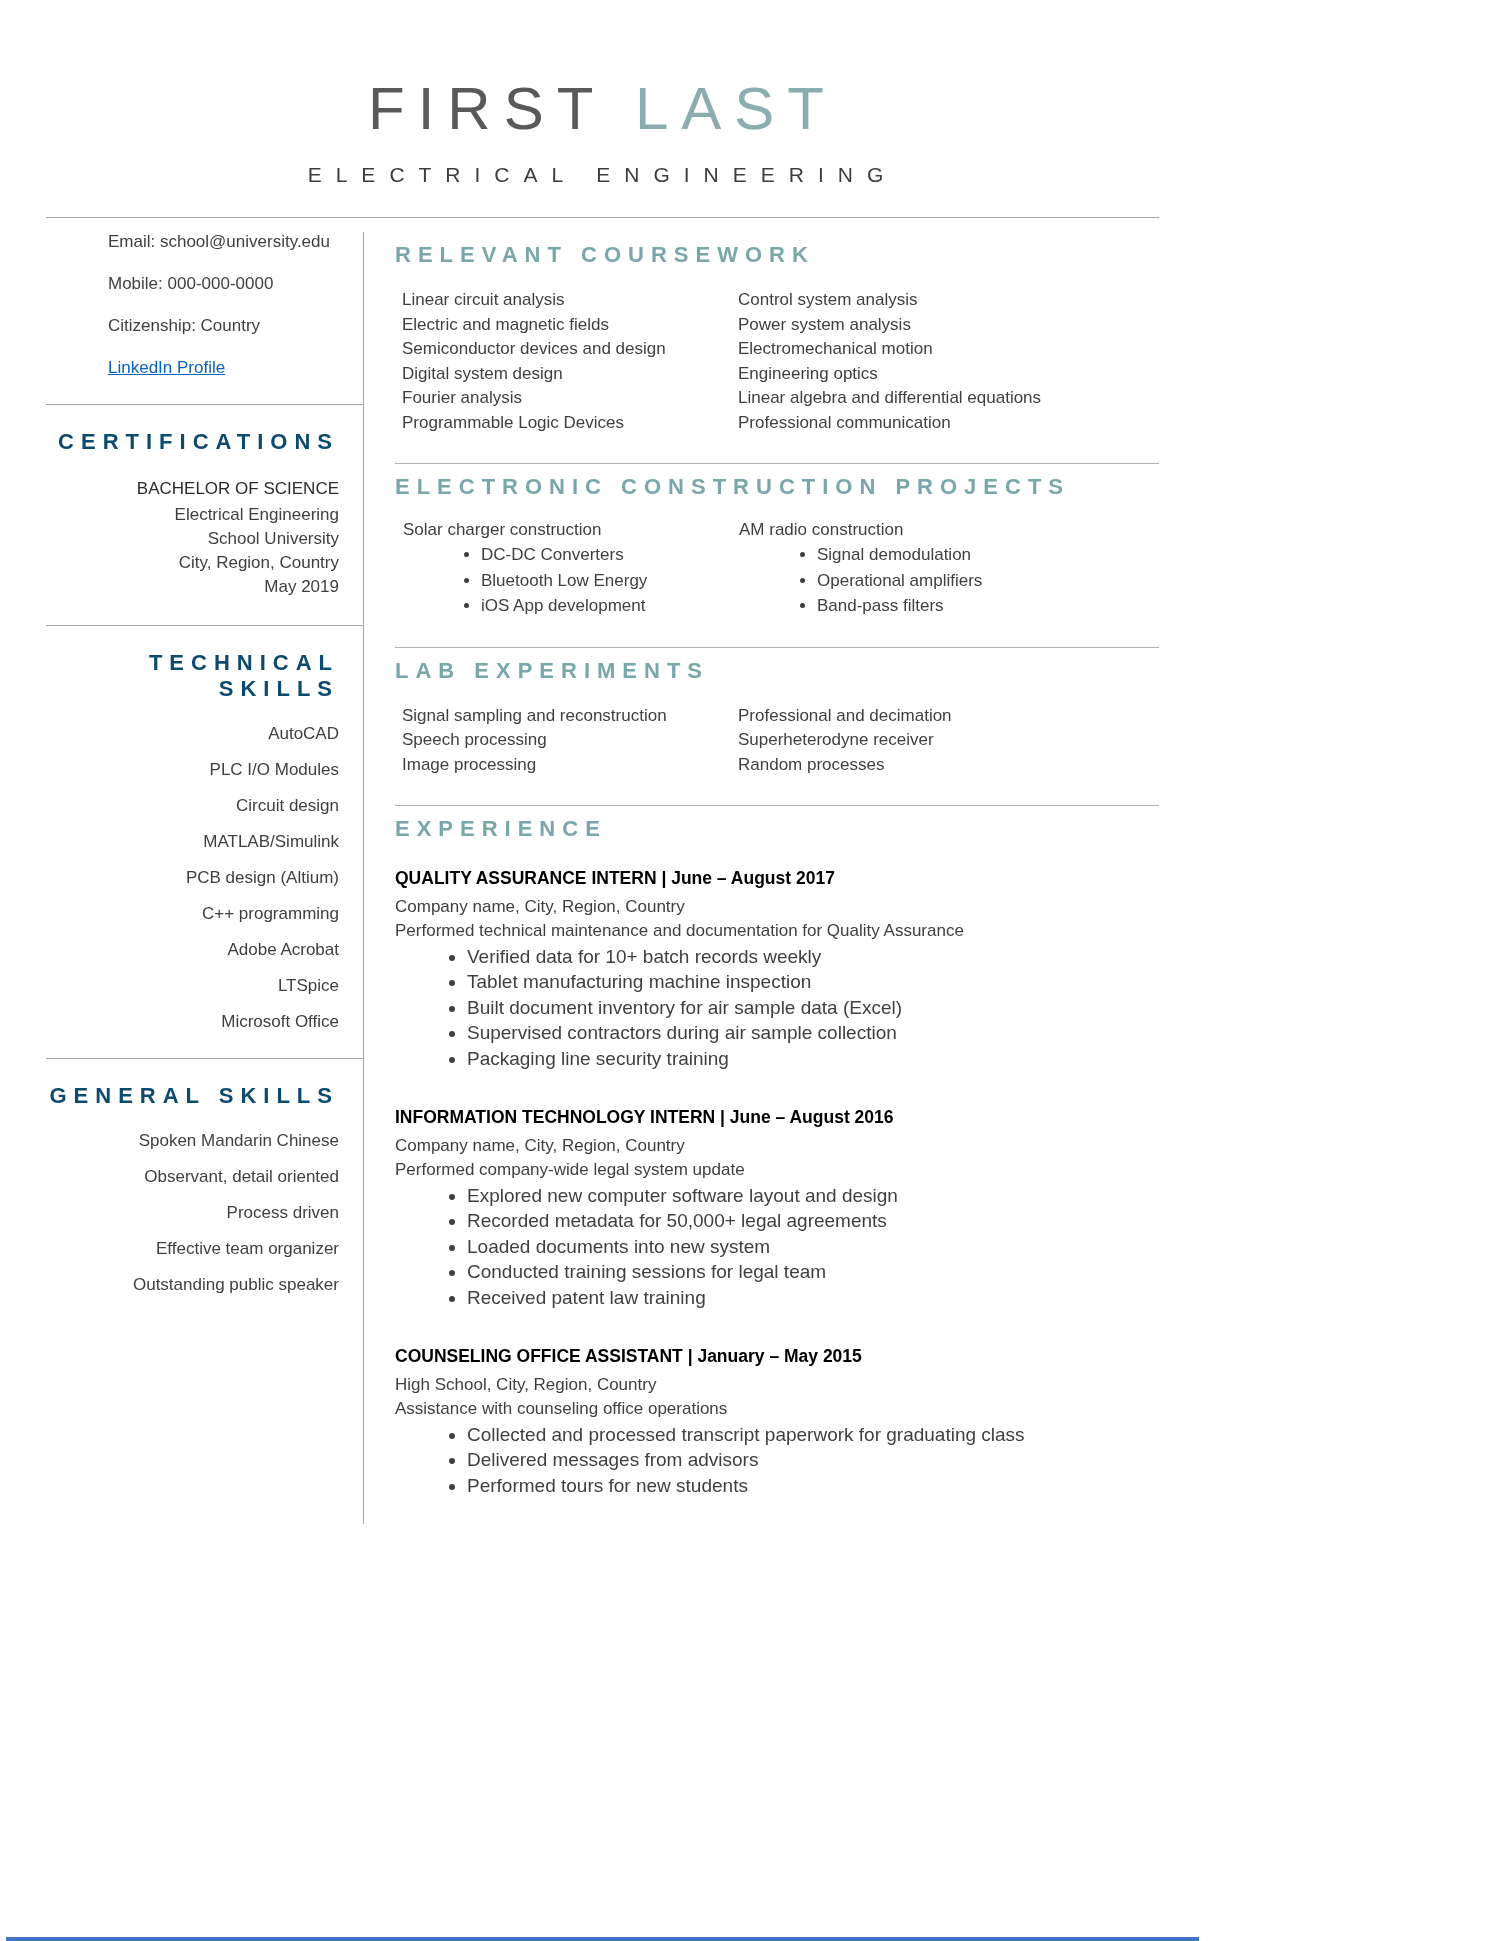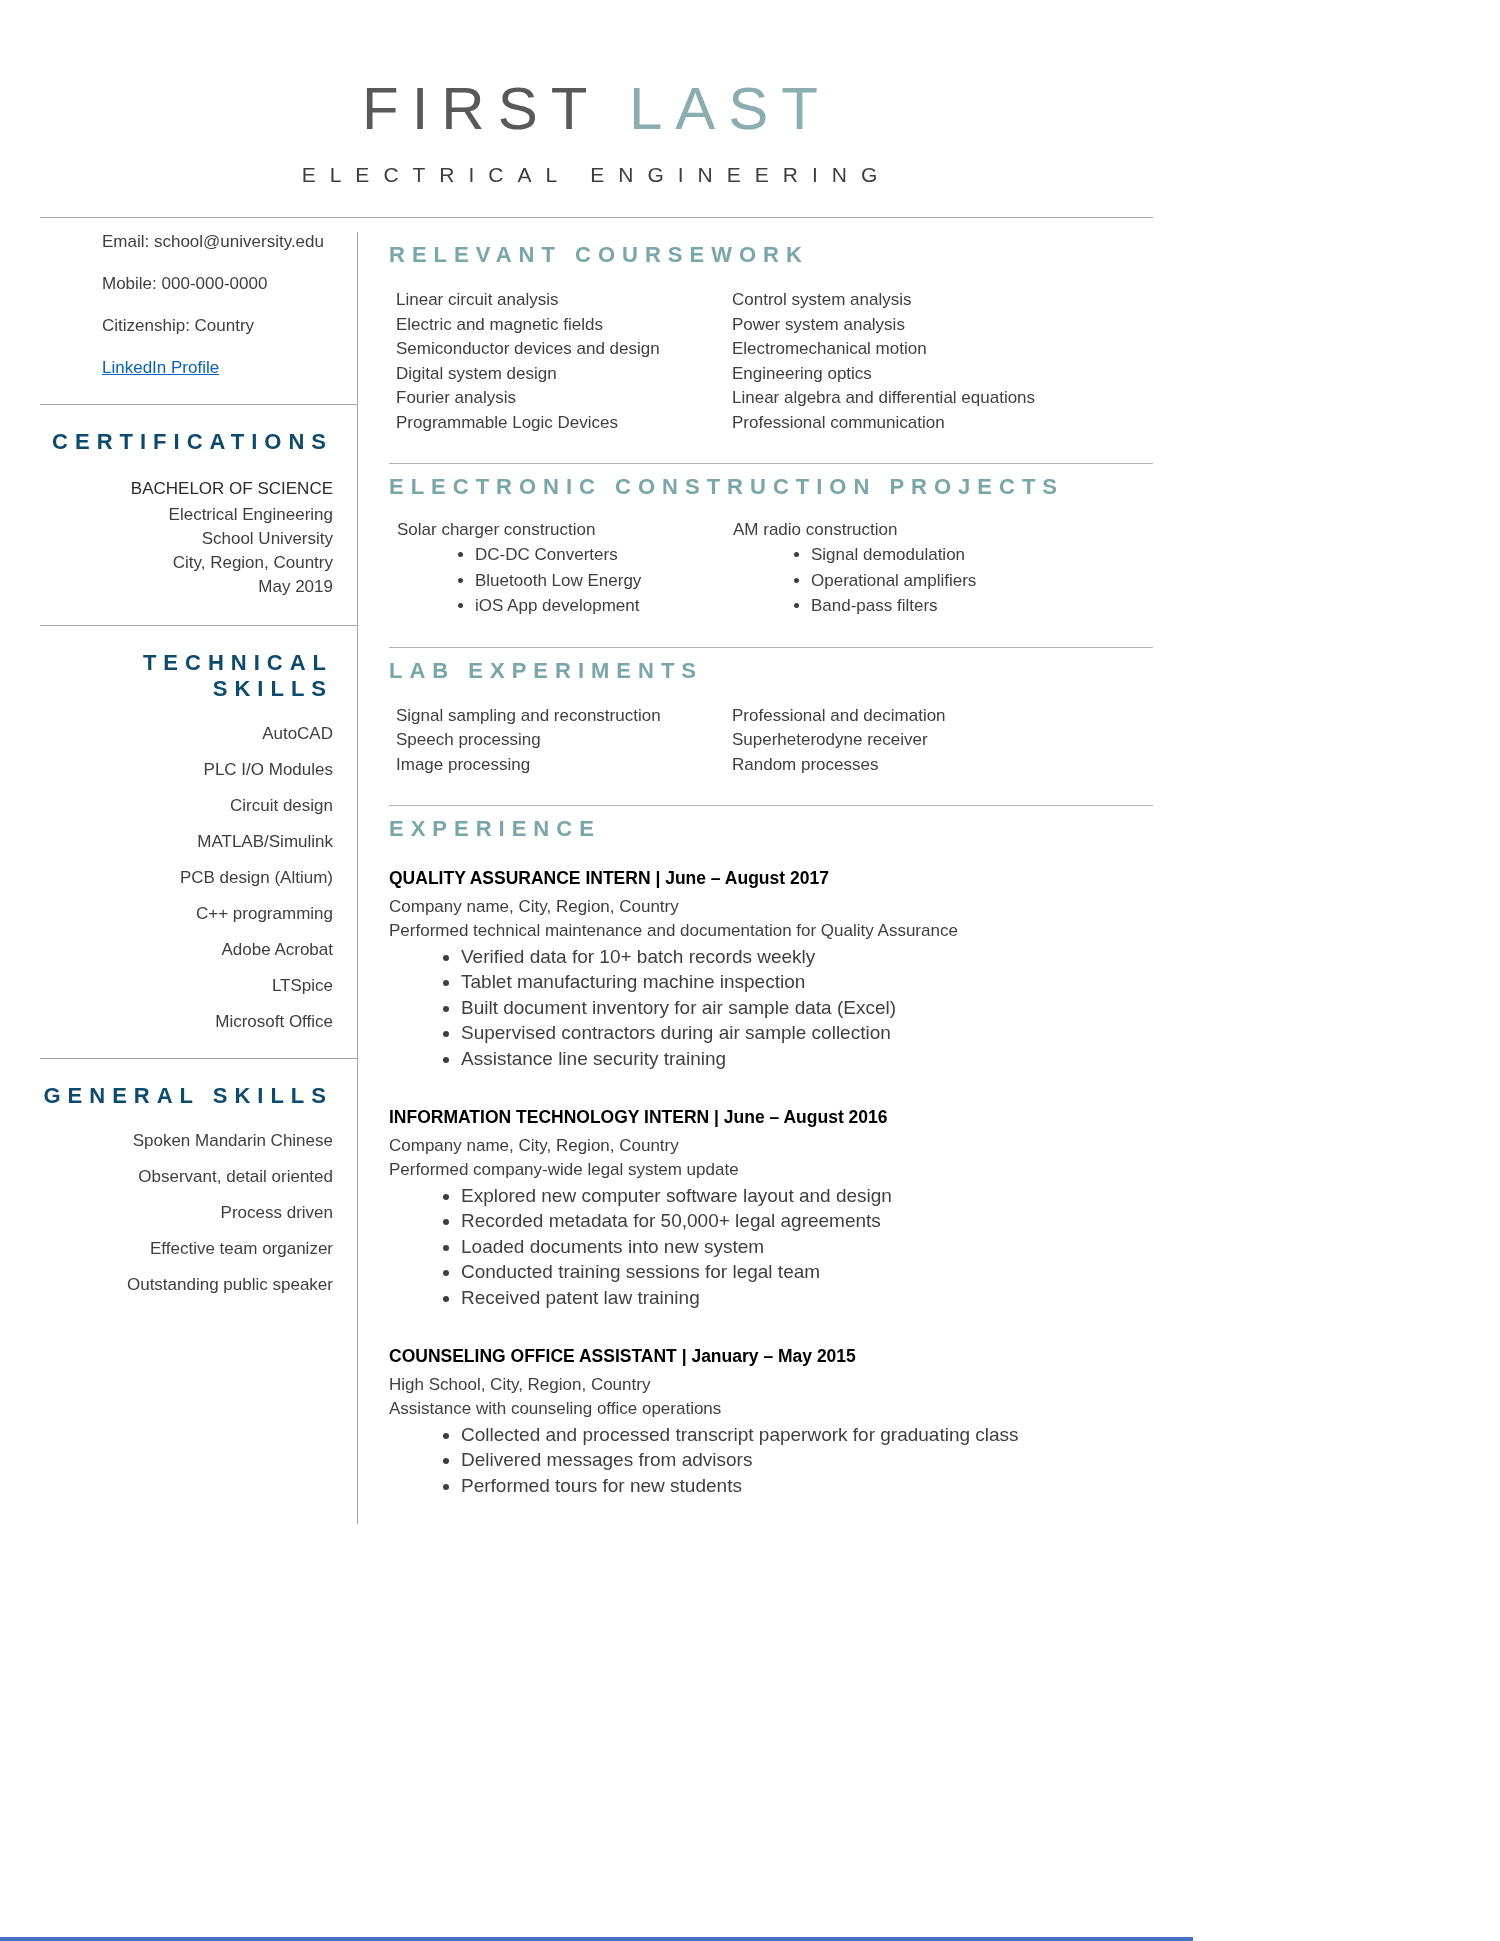--- a/index.html
+++ b/index.html
@@ -1,18 +1,18 @@
 <!DOCTYPE html>
 <html><head>
 <meta charset="utf-8">
 <style>
   * { box-sizing: border-box; }
   html,body { margin:0; padding:0; background:#ffffff; }
   body { font-family:"Liberation Sans", sans-serif; color:#3f3f3f; }
-  .page { width:1193px; height:1941px; position:relative; background:#fff; overflow:hidden; }
+  .page { width:1193px; height:1941px; position:relative; background:#fff; overflow:hidden;margin-left:6px; }
 
   
   .header { text-align:center; padding-top:74px; }
   .name { font-size:60px; letter-spacing:13px; color:#595959; white-space:nowrap; font-weight:400; }
   .name .last { color:#8badaf; }
   .subtitle { margin-top:20px; font-size:21px; letter-spacing:14px; color:#3d3d3d; }
   .top-rule { border:none; border-top:1px solid #a6a6a6; margin:30px 40px 0 40px; }
 
   
   .columns { display:flex; align-items:flex-start; }
@@ -196,21 +196,21 @@
 
         <div class="job">
           <p class="job-title">QUALITY ASSURANCE INTERN | June – August 2017</p>
           <p>Company name, City, Region, Country</p>
           <p>Performed technical maintenance and documentation for Quality Assurance</p>
           <ul>
             <li>Verified data for 10+ batch records weekly</li>
             <li>Tablet manufacturing machine inspection</li>
             <li>Built document inventory for air sample data (Excel)</li>
             <li>Supervised contractors during air sample collection</li>
-            <li>Assistance line security training</li>
+            <li>Packaging line security training</li>
           </ul>
         </div>
 
         <div class="job">
           <p class="job-title">INFORMATION TECHNOLOGY INTERN | June – August 2016</p>
           <p>Company name, City, Region, Country</p>
           <p>Performed company-wide legal system update</p>
           <ul>
             <li>Explored new computer software layout and design</li>
             <li>Recorded metadata for 50,000+ legal agreements</li>

